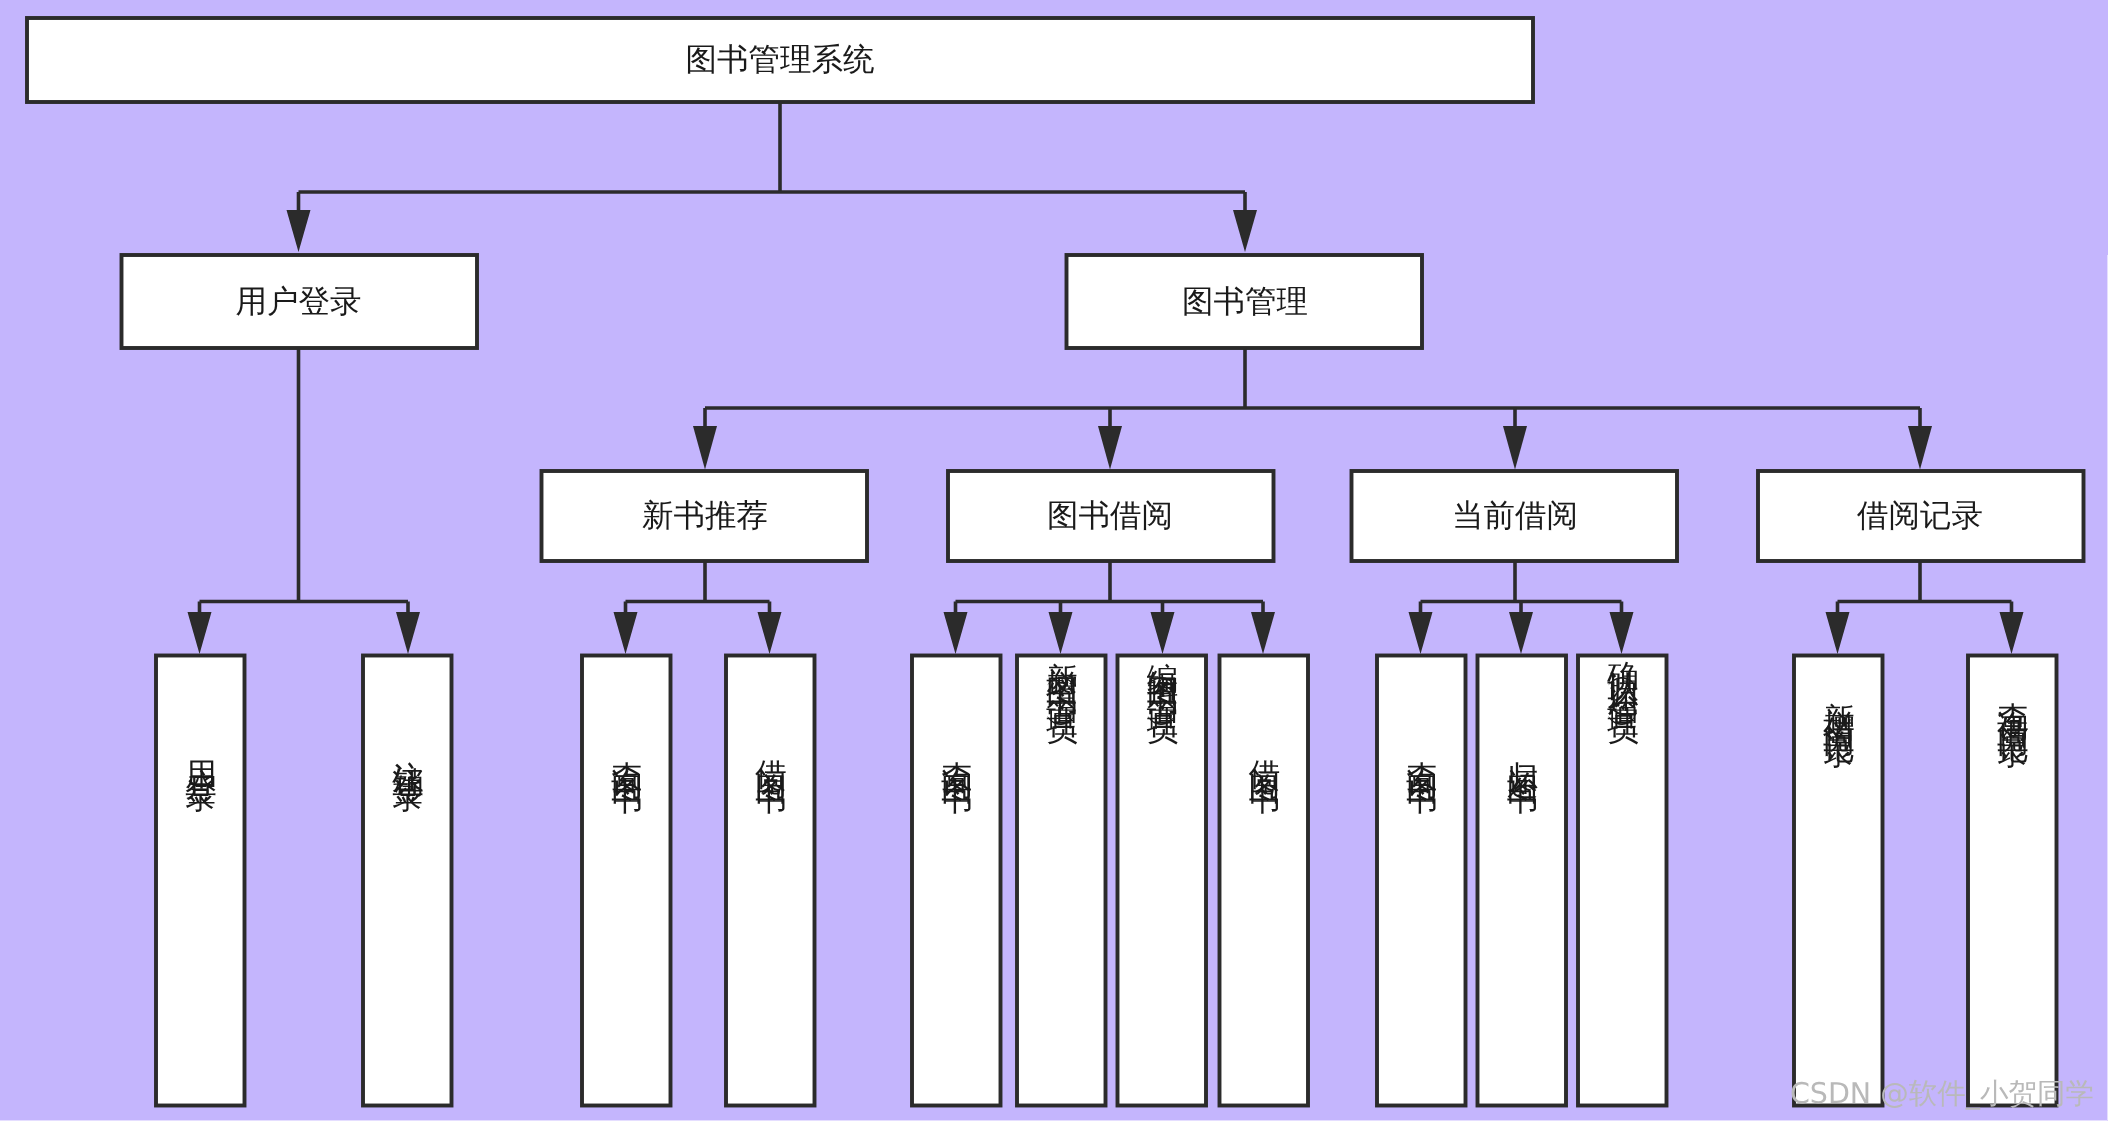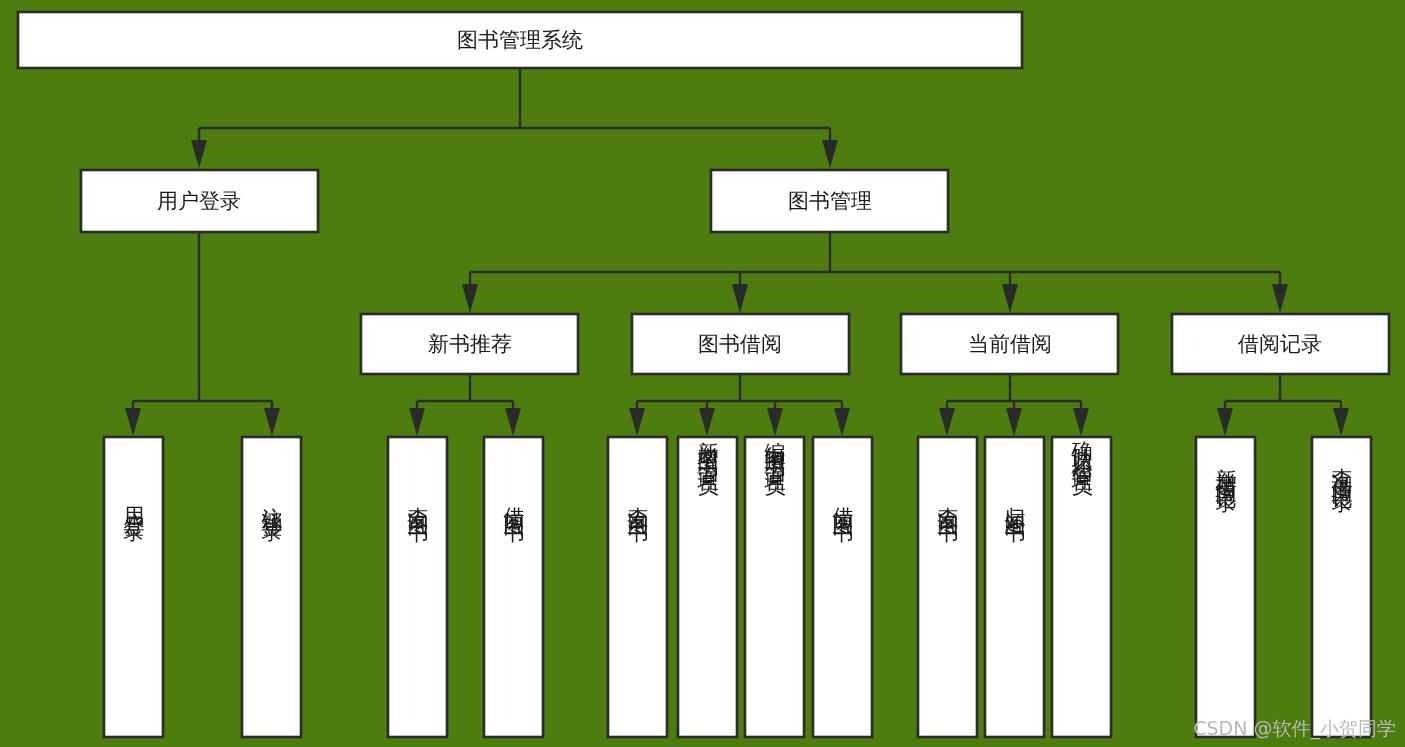--- a/index.html
+++ b/index.html
@@ -8,21 +8,21 @@
     padding: 0;
     background: #ffffff;
   }
   body {
     font-family: "DejaVu Sans", "Liberation Sans", sans-serif;
   }
   #diagram-root {
     position: relative;
     width: 1405px;
     height: 747px;
-    background: #4d7c0f;
+    background: #c4b5fd;
     overflow: hidden;
   }
   svg.diagram-canvas {
     position: absolute;
     left: 0;
     top: 0;
     width: 1405px;
     height: 747px;
     display: block;
   }

